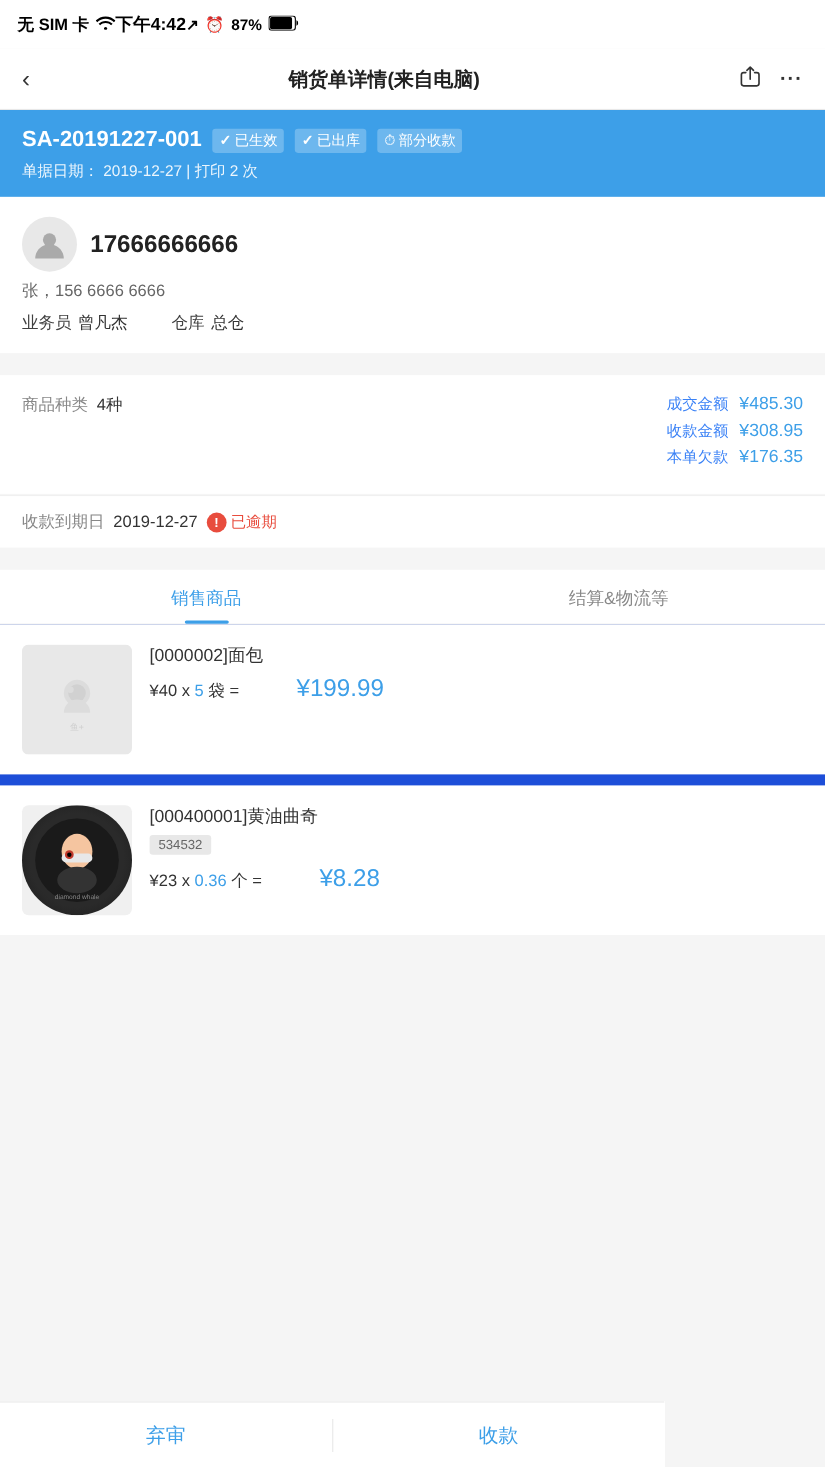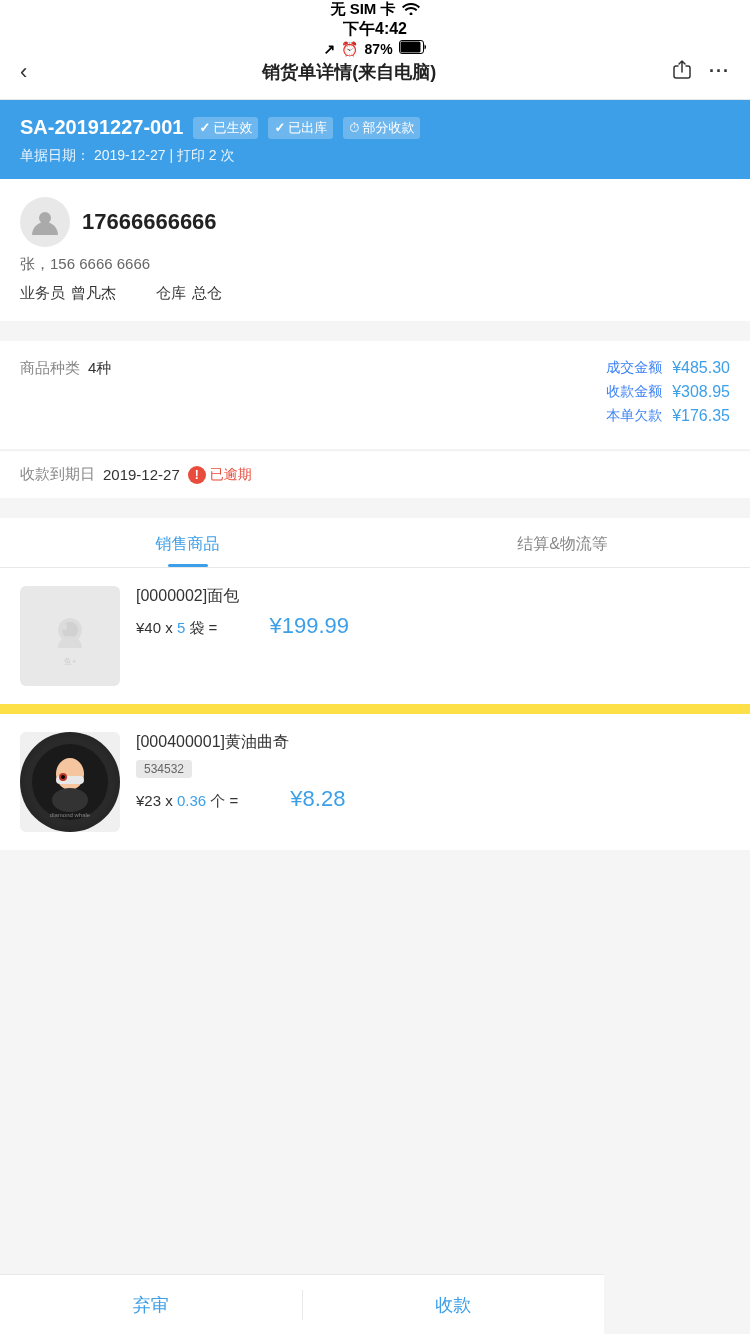--- a/index.html
+++ b/index.html
@@ -15,21 +15,20 @@
     
     .status-bar {
       background: #fff;
       height: 44px;
       display: flex;
       align-items: center;
       justify-content: flex-start;
       padding: 0 16px;
       font-size: 15px;
       font-weight: 600;
-      flex-direction: column;
     }
     .status-left { display: flex; align-items: center; gap: 6px; }
     .status-center { font-weight: 600; font-size: 16px; }
     .status-right { display: flex; align-items: center; gap: 6px; font-size: 14px; }
 
     
     .nav-bar {
       background: #fff;
       height: 56px;
       display: flex;
@@ -223,21 +222,21 @@
       left: 50%;
       transform: translateX(-50%);
       width: 40px;
       height: 3px;
       background: #3d9fe8;
       border-radius: 2px;
     }
 
     
     .product-list {
-      background: #fde047;
+      background: #1d4ed8;
     }
     .product-item {
       background: #fff;
       margin-bottom: 10px;
       padding: 18px 20px;
       display: flex;
       align-items: flex-start;
       gap: 16px;
     }
     .product-image {

